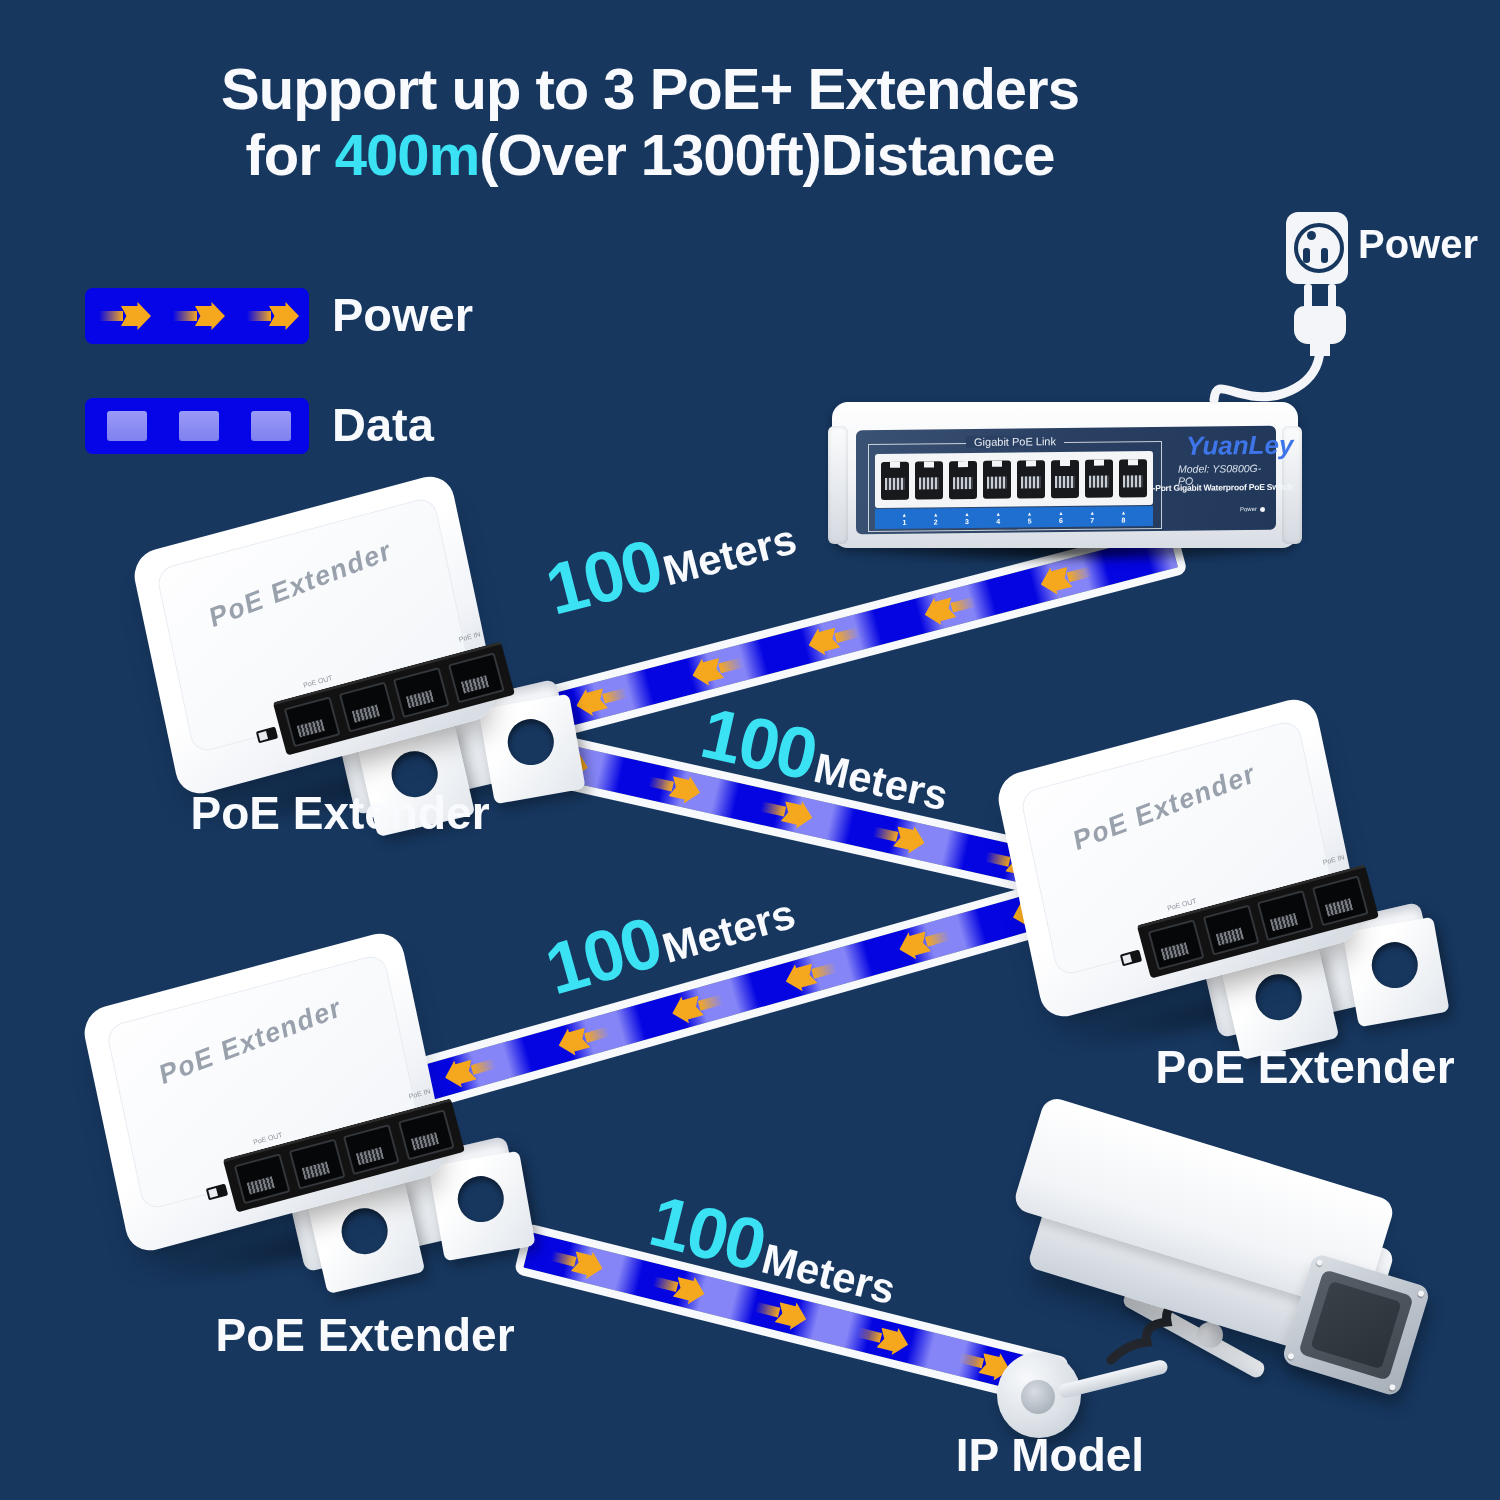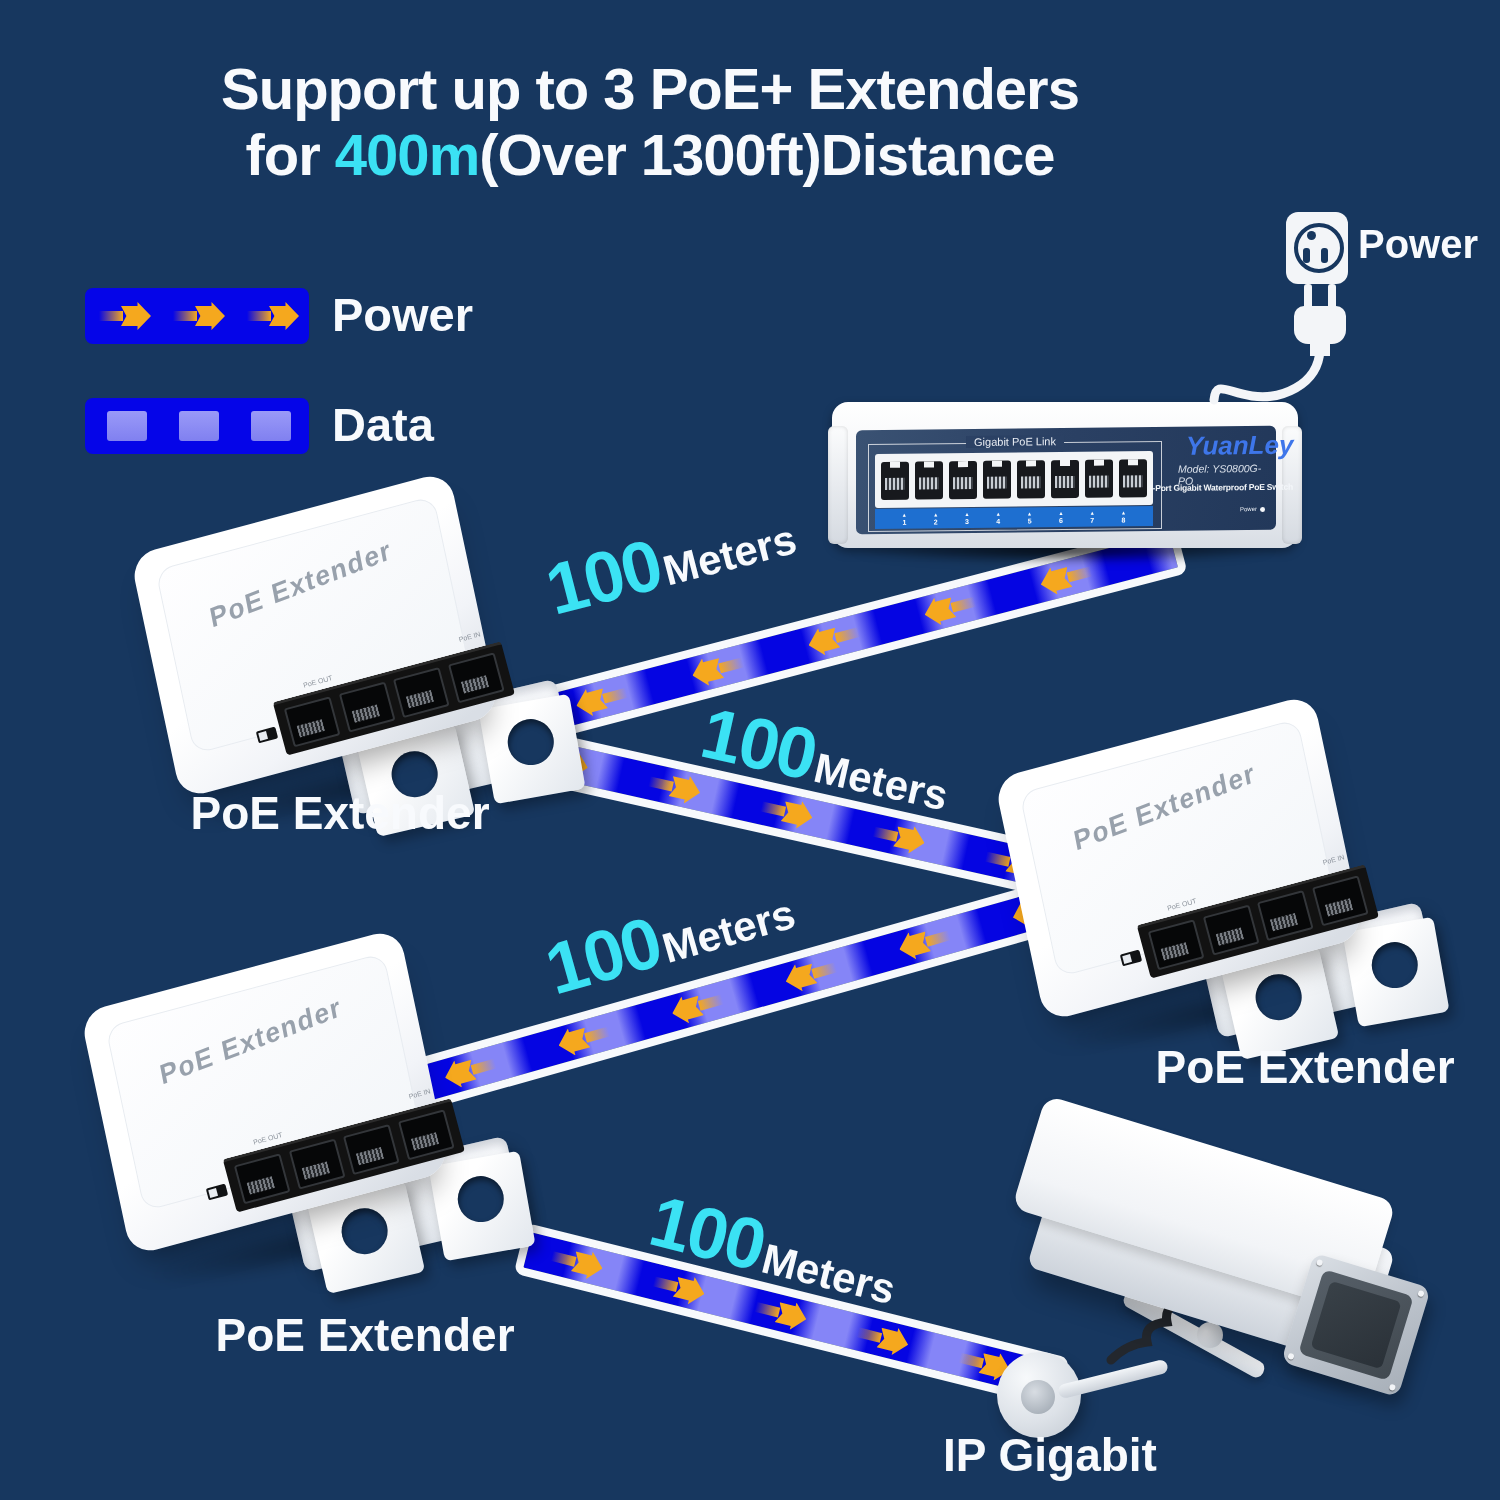--- a/index.html
+++ b/index.html
@@ -463,15 +463,15 @@
     <div class="cam-body"></div>
     <div class="cam-visor"></div>
     <div class="cam-front">
       <div class="cam-lens"></div>
       <span class="cam-screw" style="left:5px;top:5px;"></span>
       <span class="cam-screw" style="right:5px;top:5px;"></span>
       <span class="cam-screw" style="left:5px;bottom:5px;"></span>
       <span class="cam-screw" style="right:5px;bottom:5px;"></span>
     </div>
   </div>
-  <div class="caption" style="left:900px;top:1428px;width:300px;">IP Gigabit</div>
+  <div class="caption" style="left:900px;top:1428px;width:300px;">IP Model</div>
 
 </div>
 
 </body></html>

